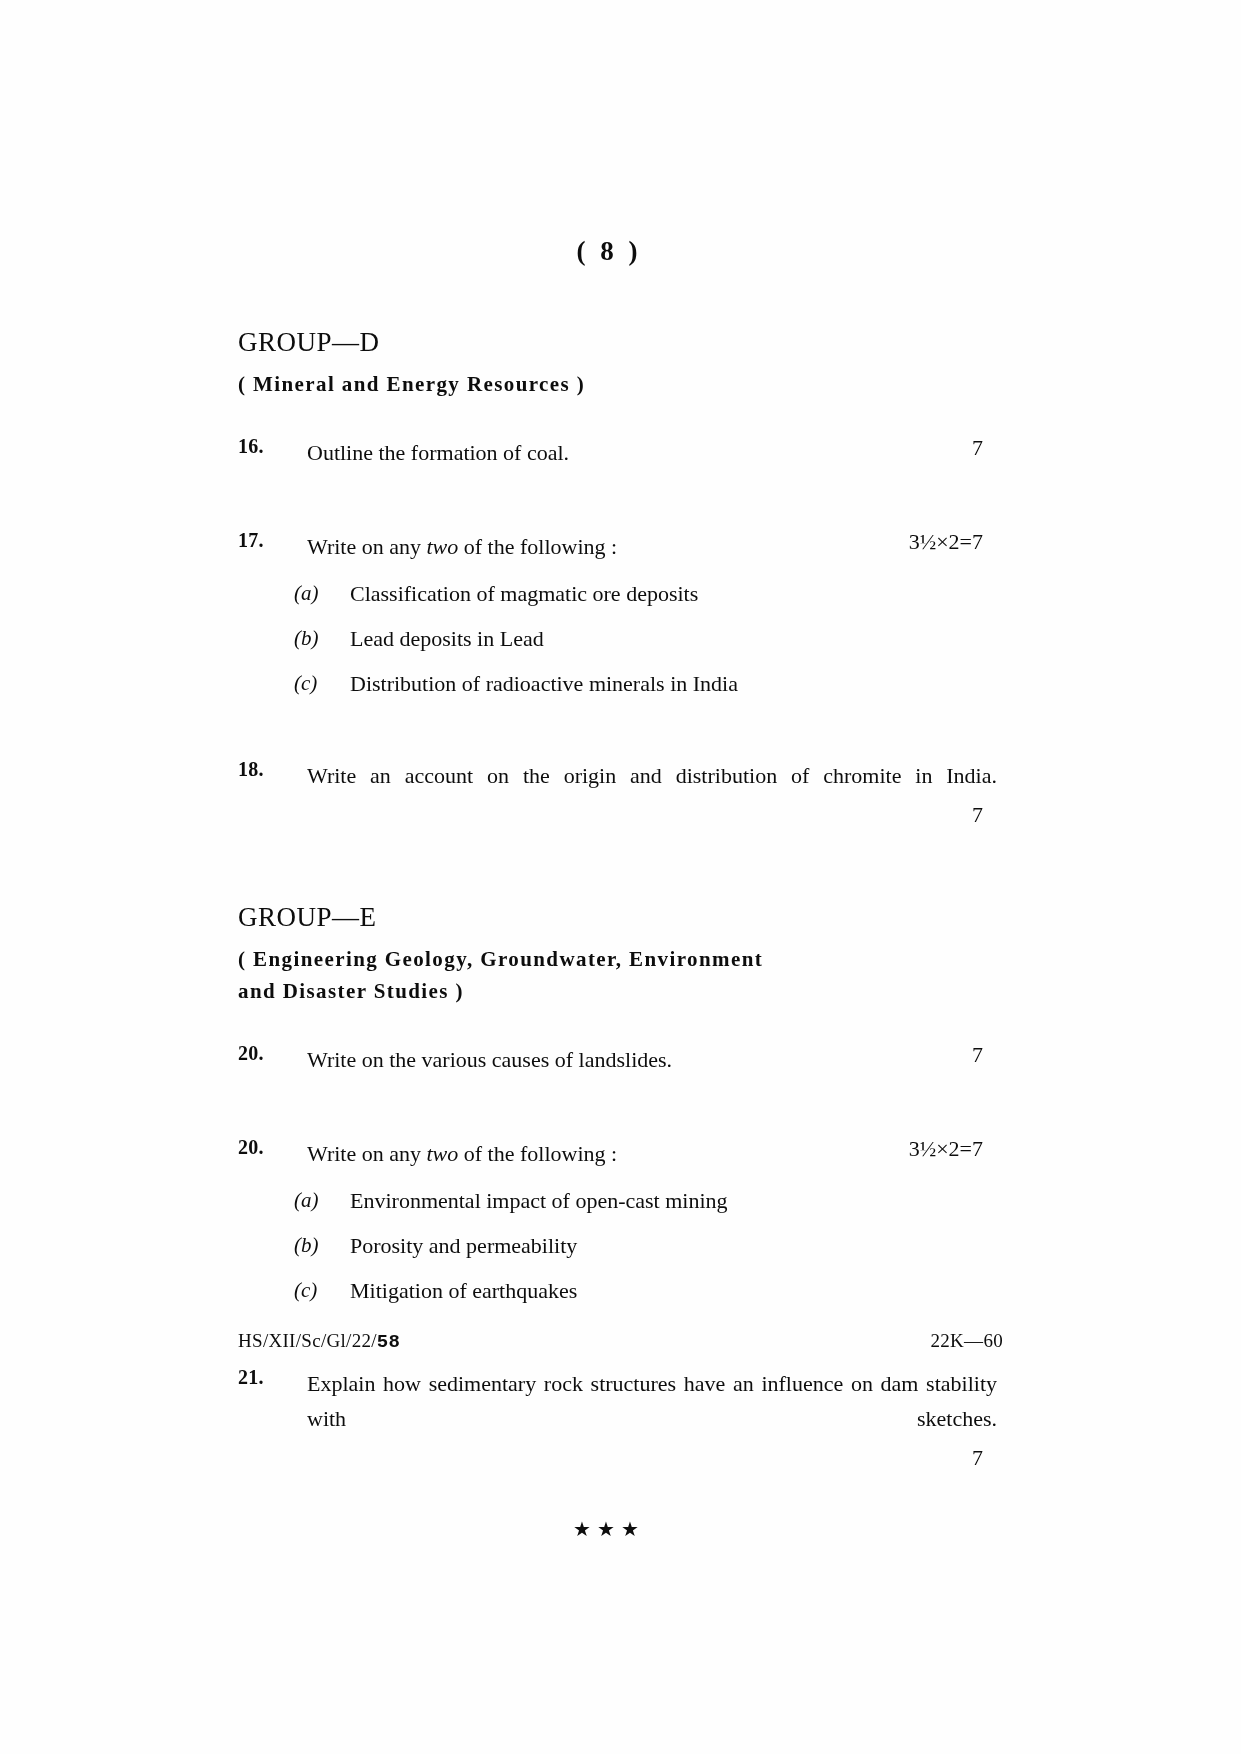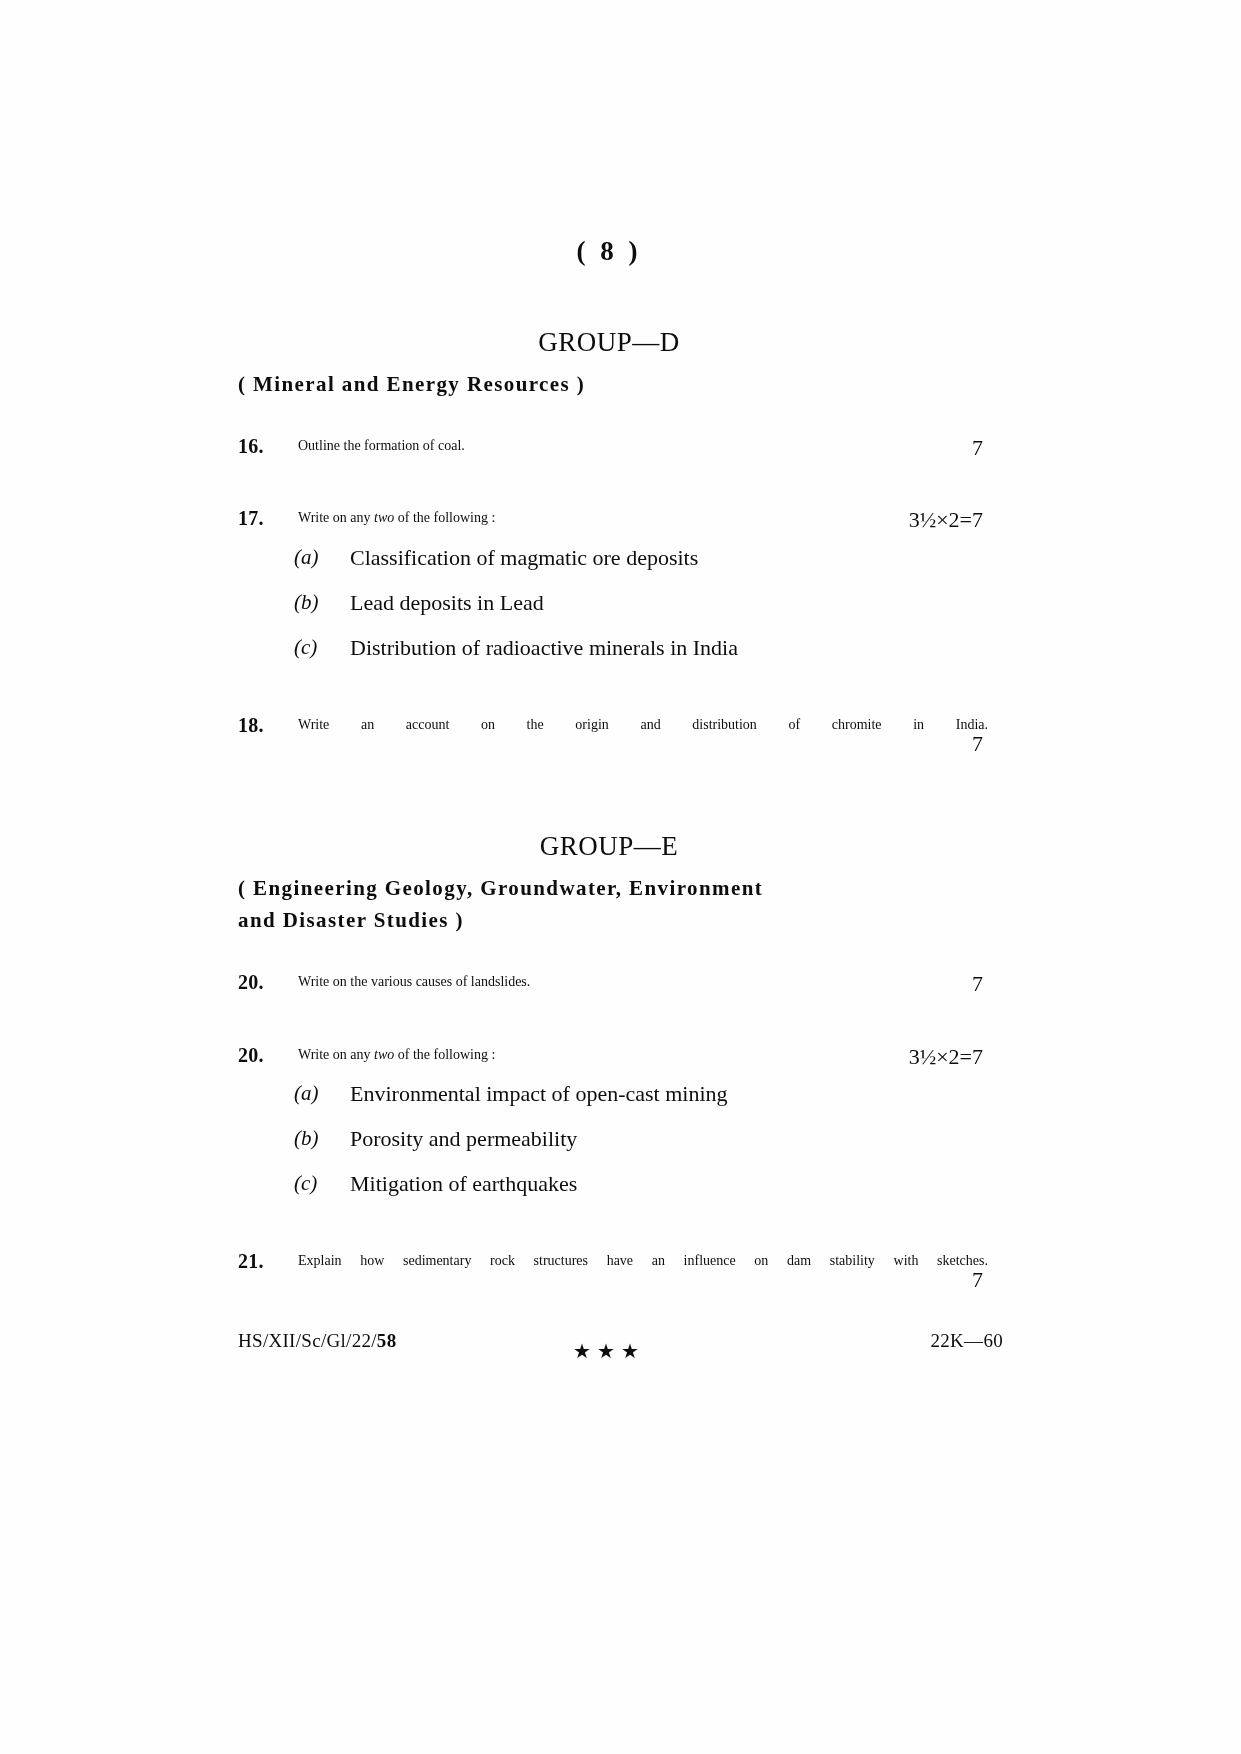--- a/index.html
+++ b/index.html
@@ -36,21 +36,20 @@
   .page-num {
     text-align: center;
     font-weight: bold;
     font-size: 27px;
     letter-spacing: 4px;
     margin: 0 0 60px 0;
   }
 
   
   .group-head {
-    text-align: center;
     font-size: 27px;
     font-variant: small-caps;
     letter-spacing: 0.5px;
     margin: 0 0 10px 0;
   }
 
   
   .group-sub {
     font-weight: bold;
     font-size: 21px;
@@ -70,26 +69,26 @@
   }
   .q-num {
     position: absolute;
     left: 0;
     top: 0;
     font-weight: bold;
     font-size: 20px;
     letter-spacing: 0.3px;
   }
   .q-text {
-    font-size: 14px;
+    font-size: 22px;
     line-height: 1.62;
     text-align: justify;
     text-justify: inter-word;
     width: 690px;
-    margin: 4px;
+    margin: 13px;
   }
   .q-text.single {
     text-align: left;
   }
   .q-text.stretch {
     text-align: justify;
   }
   .q-text.stretch::after {
     content: "";
     display: inline-block;
@@ -148,21 +147,21 @@
   .footer {
     position: absolute;
     left: 238px;
     right: 238px;
     top: 1330px;
     display: flex;
     justify-content: space-between;
     font-size: 19px;
     letter-spacing: 0.3px;
   }
-  .footer b { font-weight: bold; }
+  .footer b { font-weight: bold; font-family: Liberation Mono, monospace; }
 </style>
 </head>
 <body>
 
 <div class="page">
 
   <div class="content">
 
     <div class="page-num">( 8 )</div>
 

